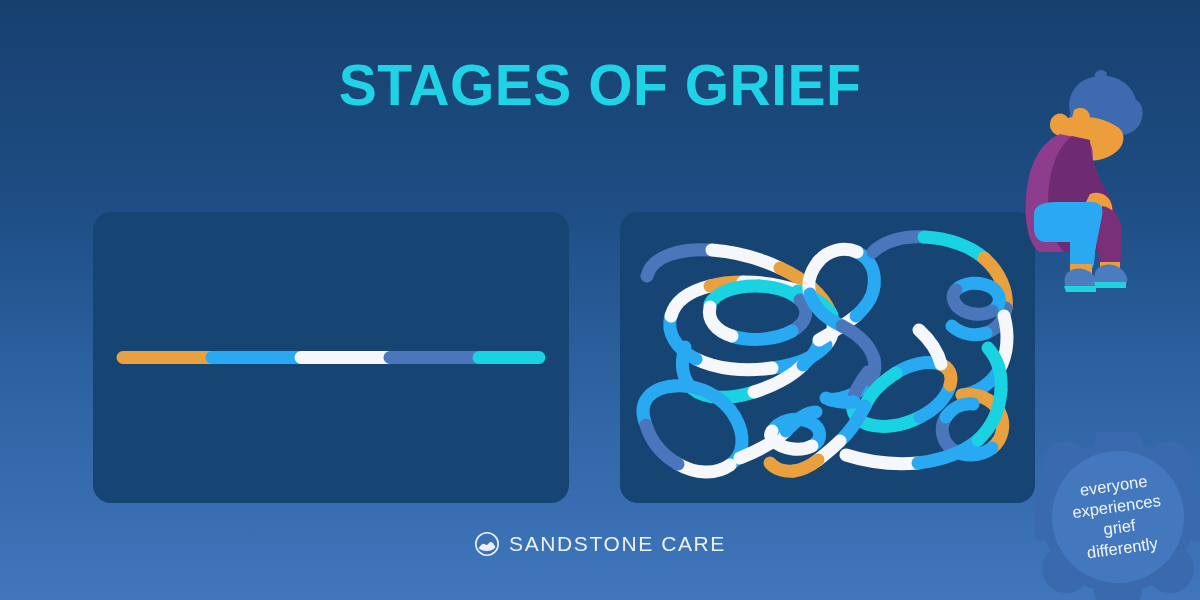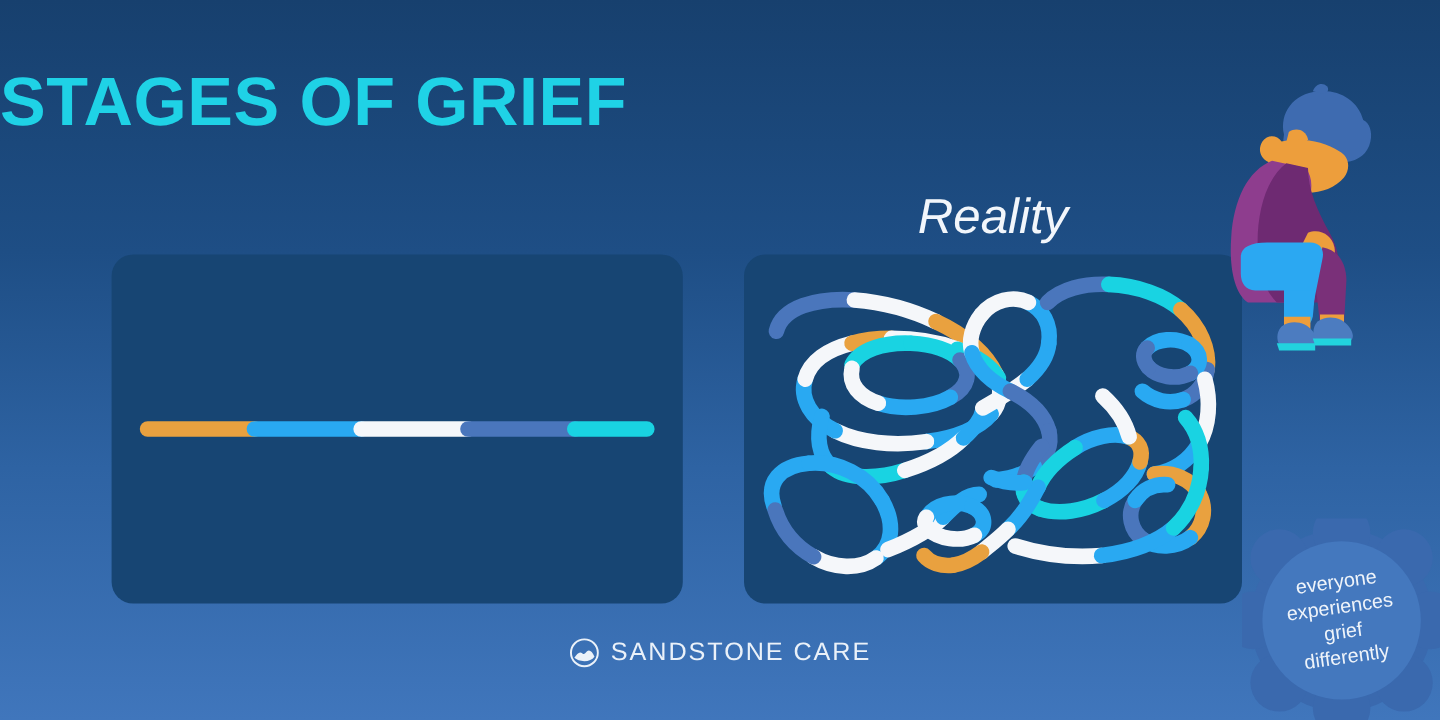--- a/index.html
+++ b/index.html
@@ -18,20 +18,21 @@
     background: linear-gradient(180deg, #17406E 0%, #1E4E85 35%, #2E63A3 65%, #4076BC 100%);
     overflow: hidden;
   }
 
   
   #title {
     position: absolute;
     top: 52px;
     left: 0;
     width: 1200px;
+    text-align: center;
     font-size: 57px;
     font-weight: bold;
     letter-spacing: 0.5px;
     color: #1FD2E6;
     font-family: "Liberation Sans", sans-serif;
   }
 
   
   .col-heading {
     position: absolute;
@@ -113,21 +114,20 @@
   }
 </style>
 </head>
 <body>
 
 <div id="stage">
 
   <div id="title">STAGES OF GRIEF</div>
 
 
-  <div class="col-heading" id="heading-reality">Reality</div>
 
   <div class="panel" id="panel-expectations">
     <svg viewBox="0 0 476 291" preserveAspectRatio="none">
       <g stroke-width="13" stroke-linecap="round" fill="none">
         <line x1="30" y1="145.5" x2="119" y2="145.5" stroke="#E9A13F"></line>
         <line x1="119" y1="145.5" x2="208" y2="145.5" stroke="#29A9F2"></line>
         <line x1="208" y1="145.5" x2="297" y2="145.5" stroke="#F5F7FA"></line>
         <line x1="297" y1="145.5" x2="386" y2="145.5" stroke="#4A76BC"></line>
         <line x1="386" y1="145.5" x2="446" y2="145.5" stroke="#19D3E2"></line>
       </g>

